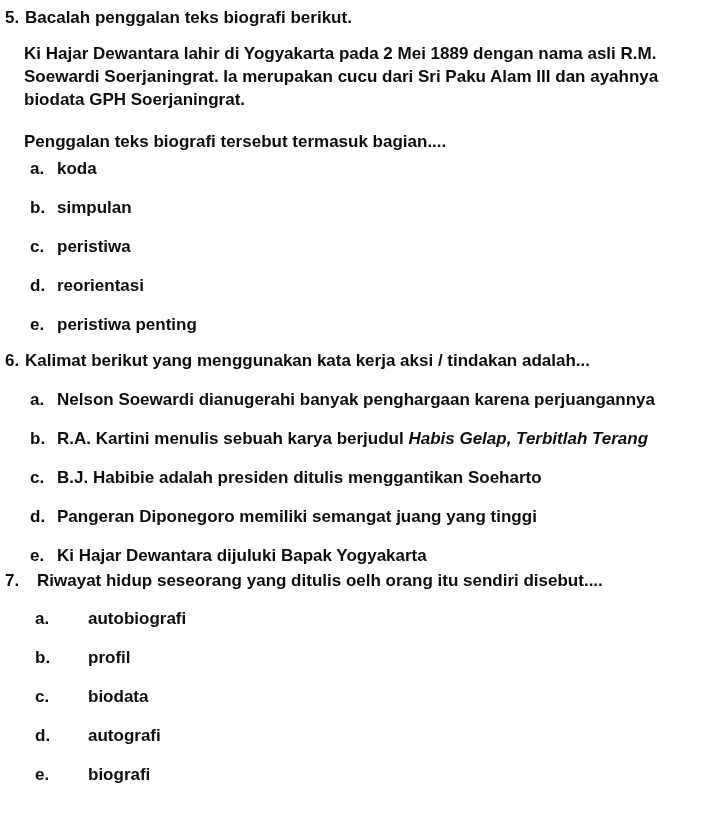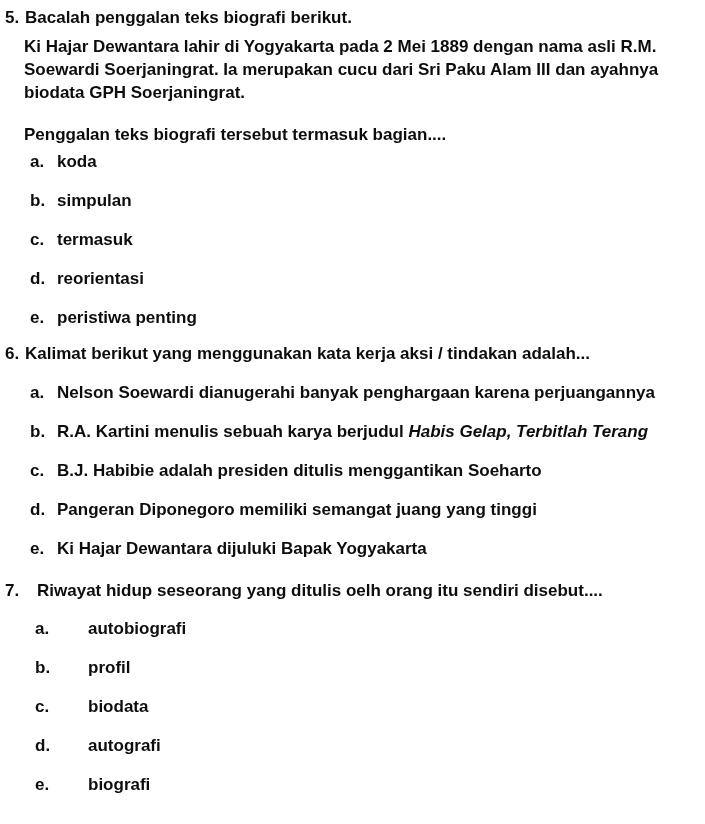--- a/index.html
+++ b/index.html
@@ -29,21 +29,21 @@
   }
   .q-num {
     display: inline-block;
     width: 20px;
   }
   .q-num.wide {
     width: 32px;
   }
   .passage {
     margin-left: 19px;
-    margin-top: 6px;
+    margin-top: 13px;
     white-space: nowrap;
   }
   .sub-prompt {
     margin-left: 19px;
     margin-top: 19px;
     white-space: nowrap;
   }
   .options {
     margin-left: 25px;
     margin-top: 4px;
@@ -60,21 +60,21 @@
     margin-top: 16px;
   }
   .opt-letter {
     display: inline-block;
     width: 27px;
   }
   .options.q7 .opt-letter {
     width: 53px;
   }
   .q6-block { margin-top: 13px; }
-  .q7-block { margin-top: 19px; }
+  .q7-block { margin-top: 2px; }
   .italic { font-style: italic; }
 </style>
 </head>
 <body>
 
 <div class="page">
 
   <div>
     <div class="q-line">
       <span class="q-num">5.</span><span>Bacalah penggalan teks biografi berikut.</span>
@@ -86,21 +86,21 @@
     </div>
     <div class="sub-prompt">Penggalan teks biografi tersebut termasuk bagian....</div>
     <div class="options">
       <div class="option">
         <span class="opt-letter">a.</span><span>koda</span>
       </div>
       <div class="option">
         <span class="opt-letter">b.</span><span>simpulan</span>
       </div>
       <div class="option">
-        <span class="opt-letter">c.</span><span>termasuk</span>
+        <span class="opt-letter">c.</span><span>peristiwa</span>
       </div>
       <div class="option">
         <span class="opt-letter">d.</span><span>reorientasi</span>
       </div>
       <div class="option">
         <span class="opt-letter">e.</span><span>peristiwa penting</span>
       </div>
     </div>
   </div>
 

